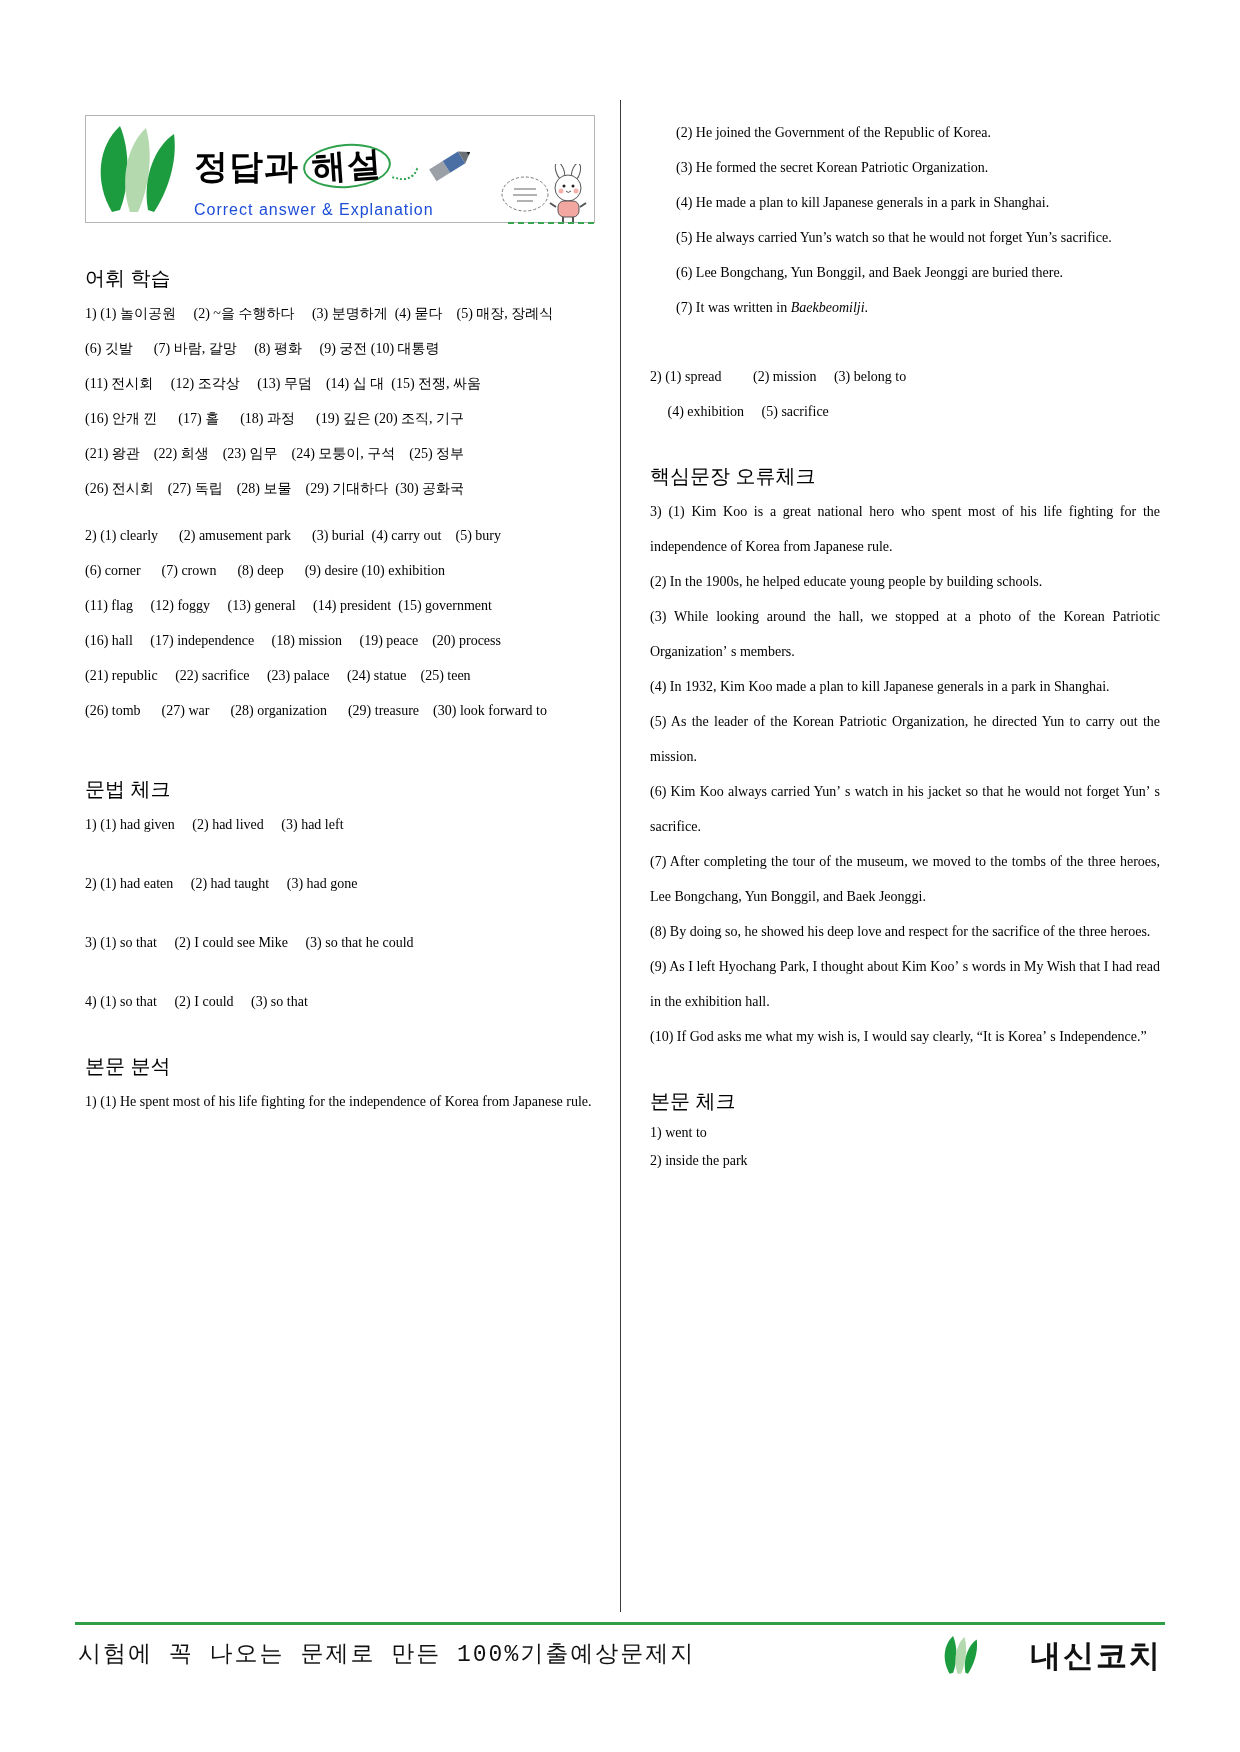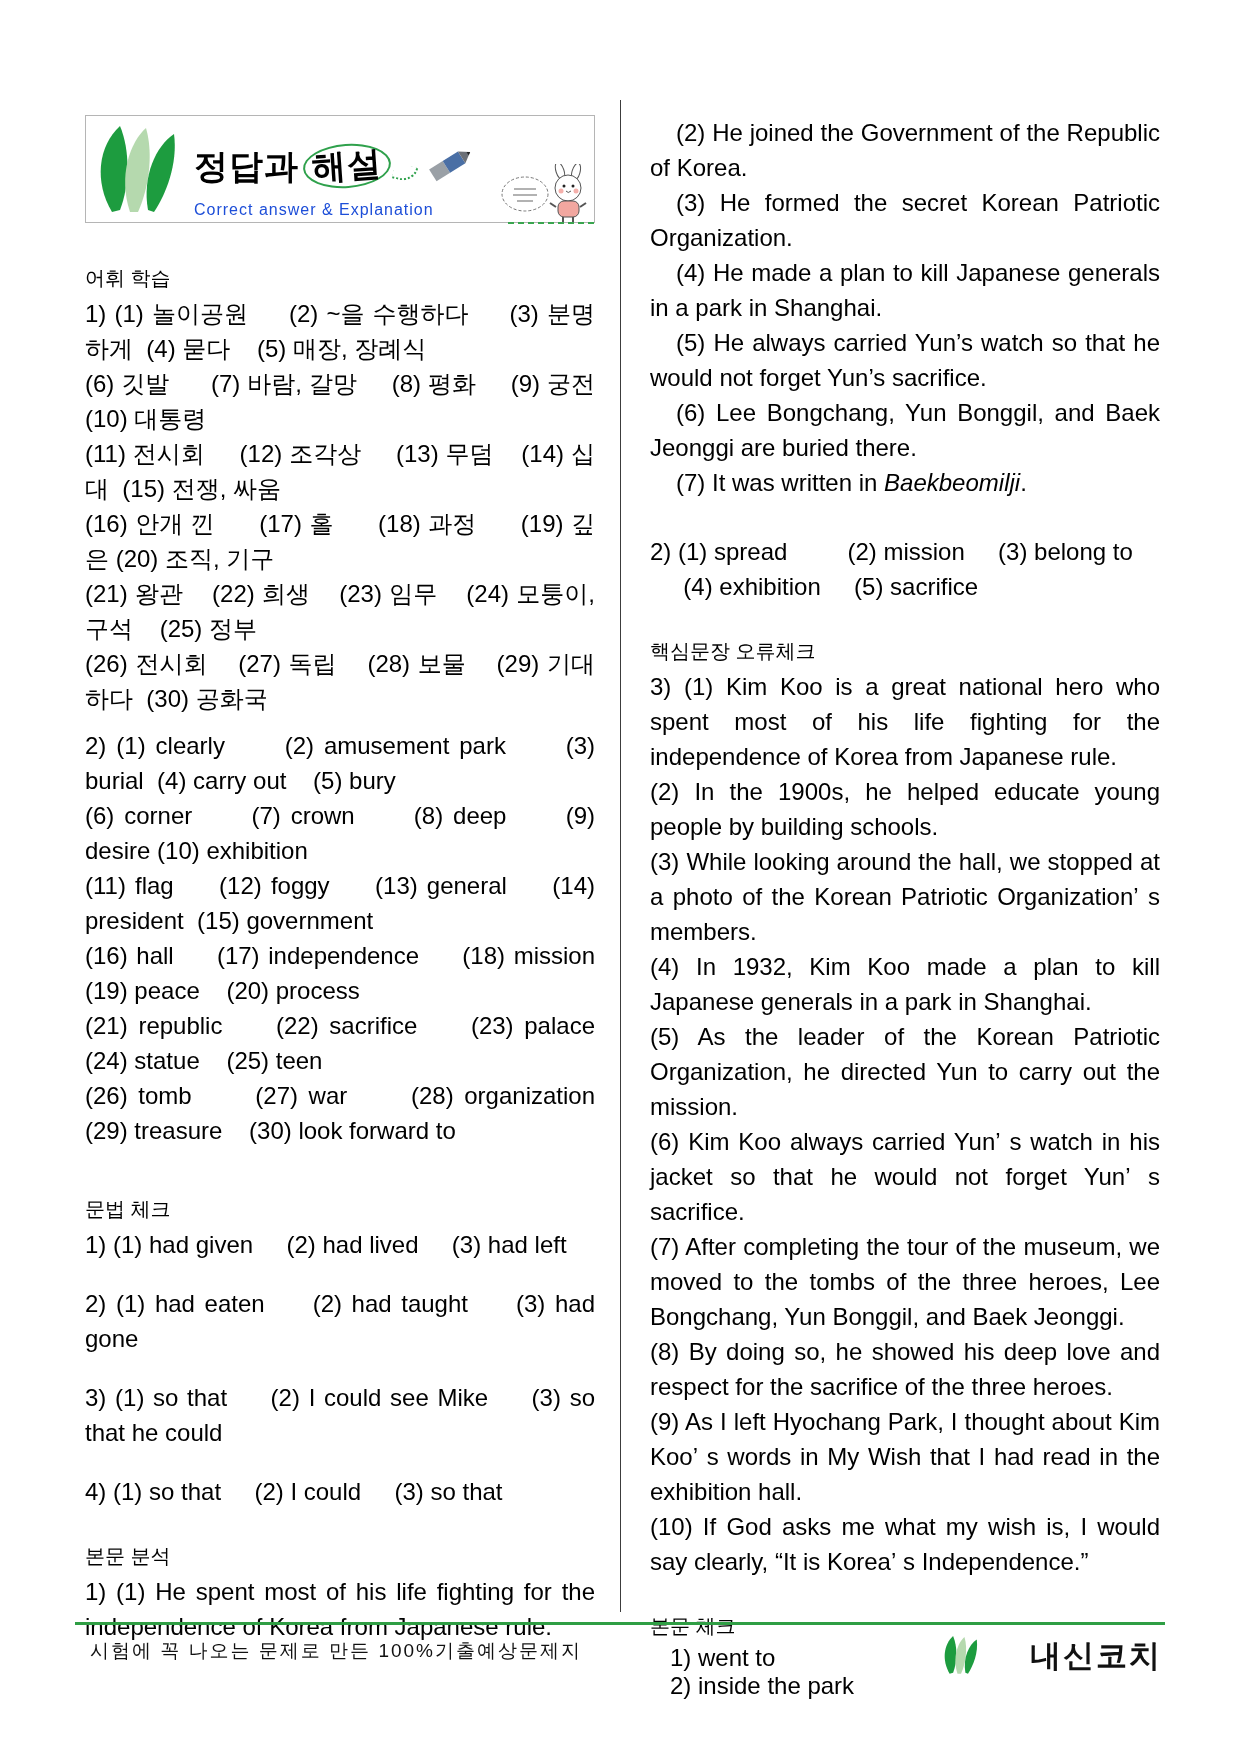--- a/index.html
+++ b/index.html
@@ -34,39 +34,39 @@
   .logo-subtitle { font-size:16px; color:#1d4ed8; letter-spacing:1px; margin-top:4px; }
   .pencil { margin:10px 0 0 6px; }
   .mascot { position:absolute; right:-4px; bottom:-8px; }
   .mascot-underline {
     position:absolute; right:0; bottom:-2px; width:86px;
     border-bottom:2px dashed #3aa54f;
   }
 
   
   .para {
-    font-size:24px; line-height:35px; margin:0;
-    text-align:justify; white-space:pre-wrap; word-break:break-word;
+    font-size:14px; line-height:35px; margin:0;
+    text-align:justify; white-space:pre-wrap; word-break:break-word;font-family:Liberation Serif, serif;
   }
   .heading { font-size:20px; line-height:35px; margin:0; white-space:nowrap; }
   .indent { text-indent:26px; }
   .mt18 { margin-top:34px; }
   .mt24 { margin-top:12px; }
   .mt30 { margin-top:30px; }
   .mt44 { margin-top:44px; }
   .gap20 { margin-top:24px; }
-  .tight { line-height:28px;margin-left:20px; }
+  .tight { line-height:28px; }
   .ital { font-style:italic; }
 
   
   .footer-line { position:absolute; left:75px; width:1090px; top:1622px; height:3px; background:#2f9e44; }
   .footer-left {
-    position:absolute; left:90px; top:1638px;
-    font-family:Liberation Sans, sans-serif;
-    font-size:19px; letter-spacing:2px; color:#111;
+    position:absolute; left:78px; top:1638px;
+    font-family:Liberation Mono, monospace;
+    font-size:23px; letter-spacing:2px; color:#111;
   }
   .footer-brand { position:absolute; right:78px; top:1632px; display:flex; align-items:center;gap:44px; }
   .footer-brand-text { font-size:31px; font-weight:bold; letter-spacing:2px; color:#111; margin-left:4px; }
 </style>
 </head>
 <body>
 
 <div class="page">
 
   <div class="divider"></div>

